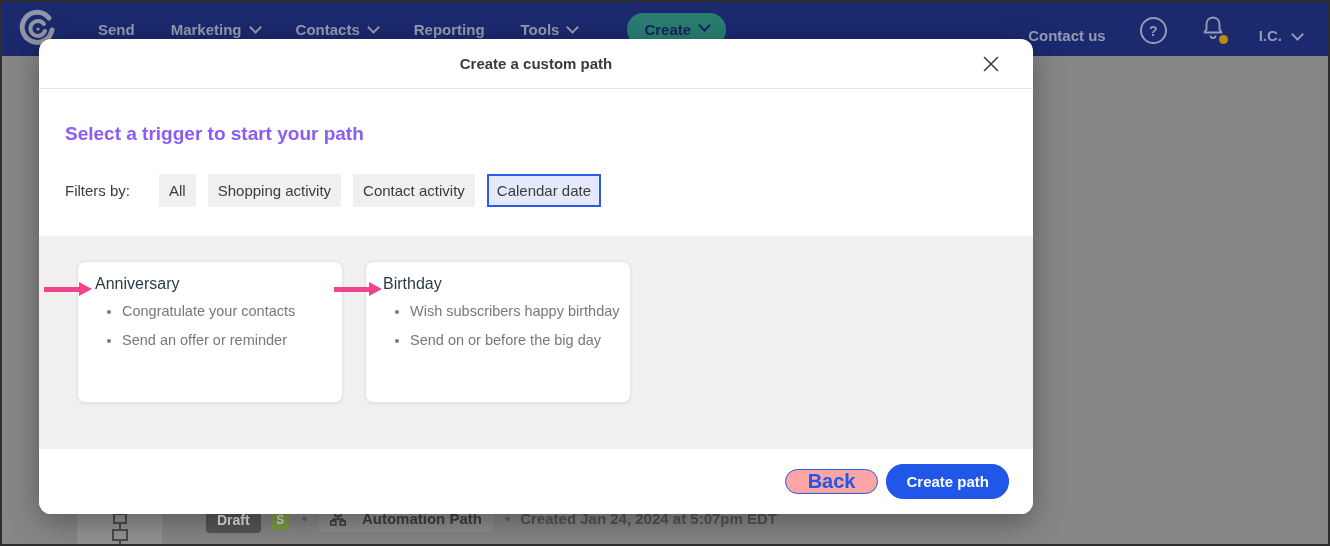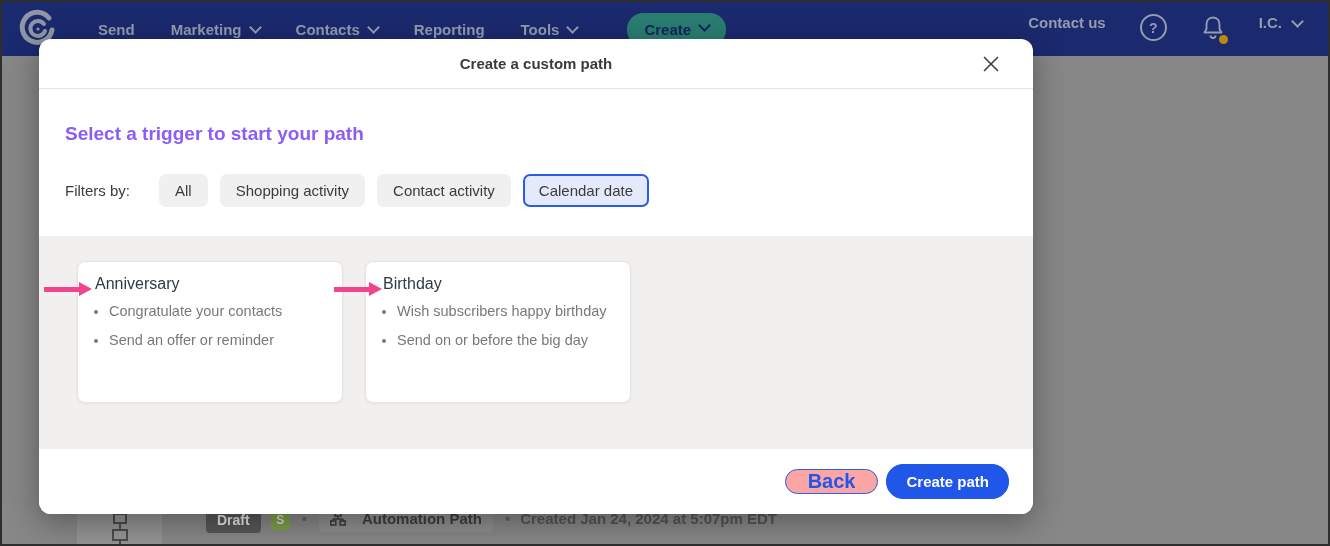--- a/index.html
+++ b/index.html
@@ -13,21 +13,21 @@
     display:flex;align-items:center;padding:0 26px 0 16px;color:#959bb1;z-index:2;}
   .nav-left{display:flex;align-items:center;gap:36px;}
   .logo{width:40px;height:40px;flex:0 0 auto;margin-right:4px;}
   .nav-item{display:flex;align-items:center;gap:9px;font-size:15px;font-weight:700;cursor:pointer;}
   .chev{width:7px;height:7px;border-right:2px solid currentColor;border-bottom:2px solid currentColor;
     transform:rotate(45deg);display:inline-block;margin-bottom:3px;}
   .create-btn{background:#2a7d71;color:#13255e;font-weight:700;font-size:15px;border:none;
     border-radius:16px;padding:8px 17px;display:flex;align-items:flex-start;gap:9px;cursor:pointer;
     font-family:inherit;margin-left:14px;}
   .create-btn .chev{border-color:#13255e;}
-  .nav-right{margin-left:auto;display:flex;align-items:flex-start;gap:34px;}
+  .nav-right{margin-left:auto;display:flex;align-items:flex-end;gap:34px;}
   .contact-us{font-size:15px;font-weight:700;cursor:pointer;}
   .help-icon{width:23px;height:23px;border:2px solid #959bb1;border-radius:50%;display:flex;
     align-items:center;justify-content:center;font-size:14px;font-weight:700;cursor:pointer;}
   .bell-wrap{position:relative;cursor:pointer;}
   .bell-dot{position:absolute;right:-3px;bottom:0;width:9px;height:9px;border-radius:50%;background:#bf8a0b;}
   .user-menu{display:flex;align-items:center;gap:11px;font-size:15px;font-weight:700;cursor:pointer;}
 
   
   .bg-row{position:absolute;left:75px;top:503px;display:flex;align-items:flex-start;z-index:1;}
   .thumb{width:85px;height:60px;background:#949494;border-radius:8px;display:flex;justify-content:center;}
@@ -45,30 +45,30 @@
     border-radius:12px;box-shadow:0 8px 32px rgba(0,0,0,.35);z-index:3;}
   .modal-header{height:49px;border-bottom:1px solid #e3e3e3;display:flex;align-items:center;
     justify-content:center;position:relative;}
   .modal-title{font-size:15px;font-weight:700;color:#3a3a3a;}
   .close-btn{position:absolute;right:28px;top:11px;width:28px;height:28px;background:none;border:none;
     cursor:pointer;padding:0;display:flex;align-items:center;justify-content:center;}
   .modal-body{padding:0 26px;}
   .trigger-heading{font-size:19px;font-weight:700;color:#8b5cf6;margin:34px 0 0;}
   .filter-row{display:flex;align-items:center;margin-top:29px;}
   .filters-label{font-size:15px;color:#3c3c3c;margin-right:29px;}
-  .filter-btn{background:#f0f0f0;border:2px solid transparent;border-radius:7px;padding:6px 14px;
+  .filter-btn{background:#f0f0f0;border:2px solid transparent;border-radius:0;padding:6px 8px;
     font-size:15px;color:#3c3c3c;margin-right:12px;cursor:pointer;font-family:inherit;}
   .filter-btn.selected{background:#e4eafb;border-color:#2b5ce5;}
   .gray-band{position:absolute;left:0;right:0;top:197px;height:213px;background:#f1f0ee;}
   .card{position:absolute;top:25px;width:266px;height:142px;background:#fff;border:1px solid #e4e4e4;
     border-radius:8px;box-shadow:0 1px 3px rgba(0,0,0,.06);box-sizing:border-box;cursor:pointer;}
   .card-anniversary{left:38px;}
   .card-birthday{left:326px;}
   .card-title{margin:13px 0 0 17px;font-size:16px;color:#2e3a45;}
-  .card ul{margin:9px 0 0;padding-left:31px;color:#76797c;font-size:14.5px;}
+  .card ul{margin:9px 0 0;padding-left:44px;color:#76797c;font-size:14.5px;}
   .card li{margin-bottom:9px;line-height:1.35;}
   .arrow{position:absolute;display:flex;align-items:center;z-index:5;pointer-events:none;}
   .arrow-1{left:5px;top:243px;}
   .arrow-2{left:295px;top:243px;}
   .arrow .shaft{width:35px;height:5px;background:#f0458c;}
   .arrow .head{width:0;height:0;border-left:13px solid #f0458c;border-top:7px solid transparent;
     border-bottom:7px solid transparent;}
   .modal-footer{position:absolute;left:0;right:0;bottom:0;height:65px;background:#fff;
     border-radius:0 0 12px 12px;display:flex;align-items:center;justify-content:flex-end;
     gap:8px;padding-right:24px;}

